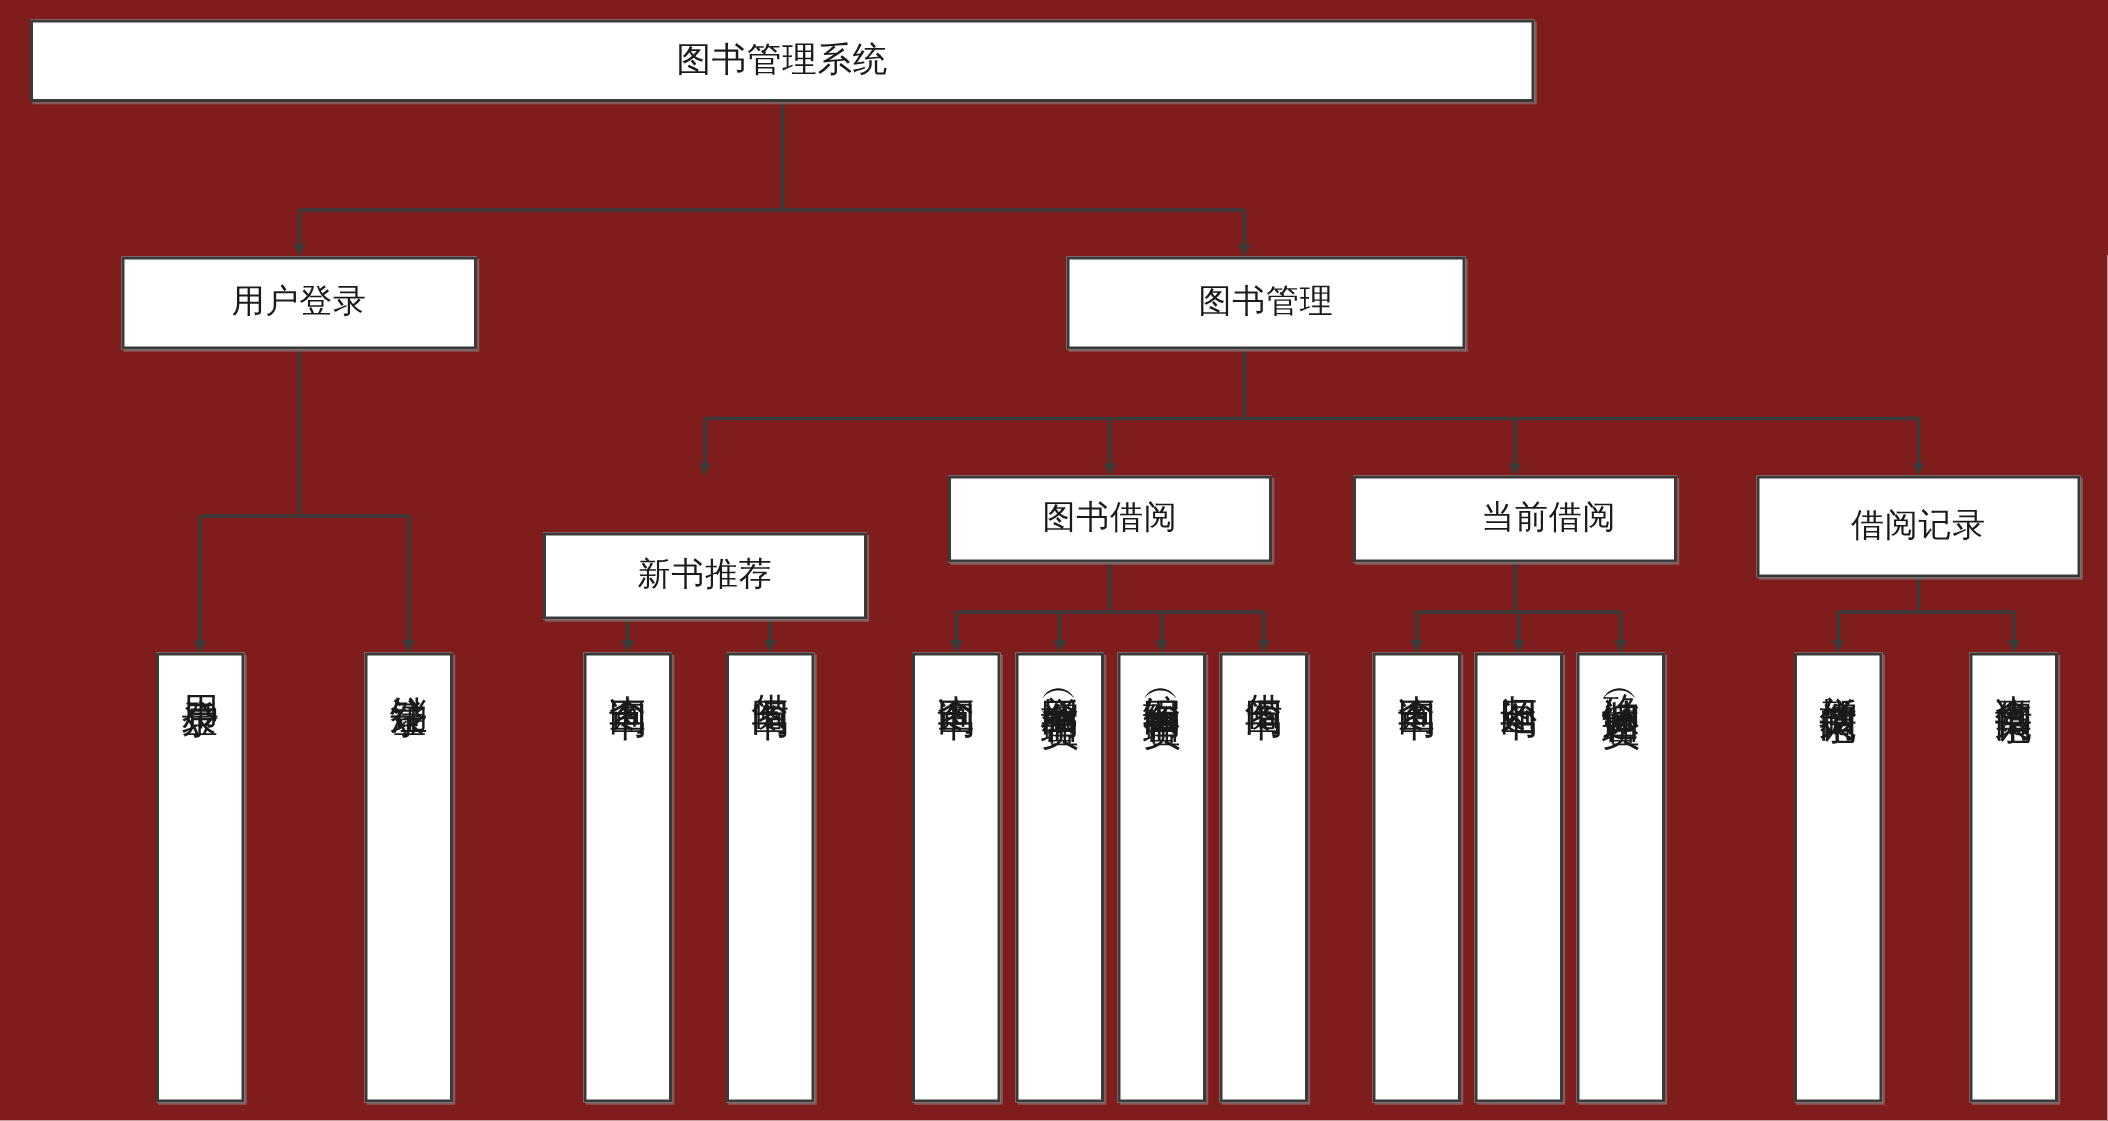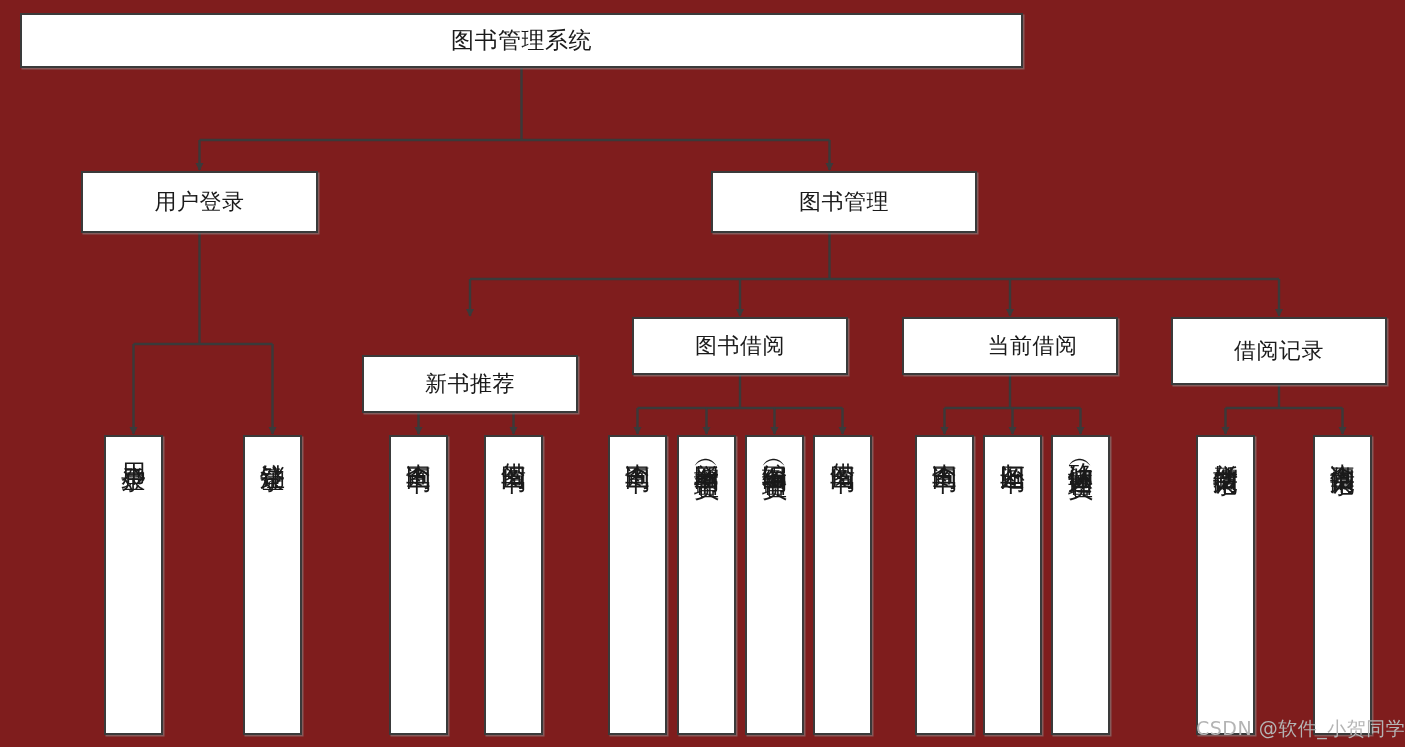--- a/index.html
+++ b/index.html
@@ -174,15 +174,14 @@
         <span class="lbl">确认归还（管理员）</span>
       </div>
       <div class="node v" style="left: 1196px; top: 435px; width: 59px; height: 300px;">
         <span class="lbl">新增借阅记录</span>
       </div>
       <div class="node v" style="left: 1313px; top: 435px; width: 59px; height: 300px;">
         <span class="lbl">查询借阅记录</span>
       </div>
     </div>
 
-  <div class="watermark" style="left: 1196px; top: 716px;">CSDN @软件_小贺同学</div>
 
 </div>
 
 </body></html>

